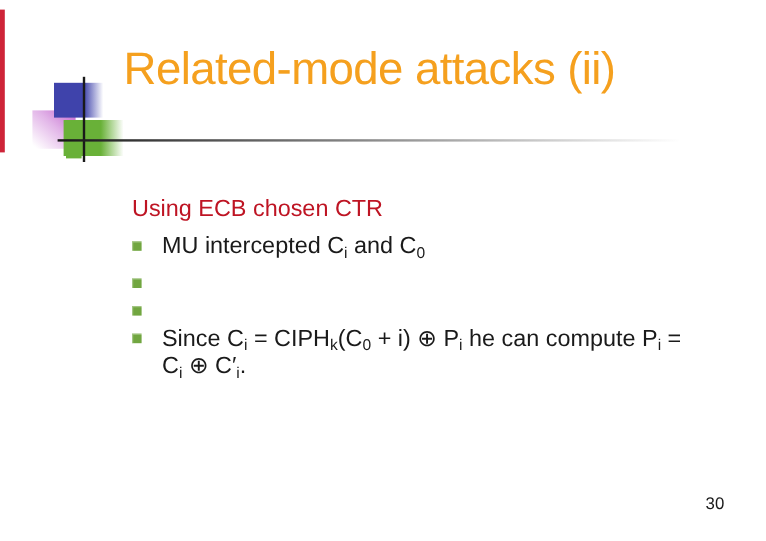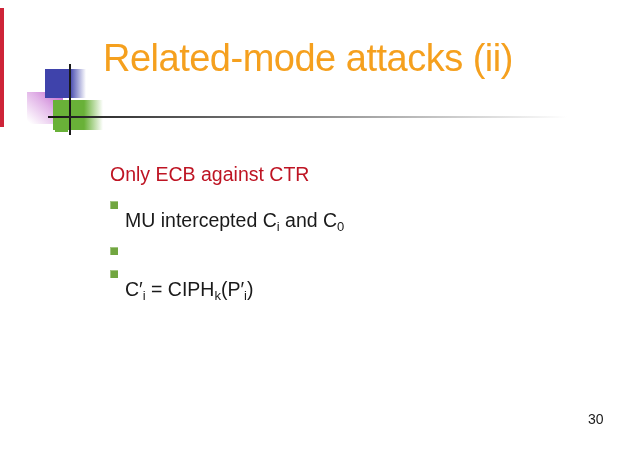--- a/index.html
+++ b/index.html
@@ -88,21 +88,20 @@
   .bullet-list {
     list-style: none;
     margin: 0; padding: 0;
   }
   .bullet-item {
     display: flex;
     align-items: flex-start;
     margin: 0 0 8px 0;
     font-size: 19.5px;
     line-height: 23px;
-    flex-direction: column;
   }
   .bullet-marker {
     flex: none;
     width: 8px; height: 8px;
     margin: 7px 0 0 2px;
     background: #71A640;
     box-shadow: inset 1px 1px 0 rgba(255,255,255,0.35);
   }
   .bullet-text {
     margin-left: 17px;
@@ -133,31 +132,34 @@
     <div class="green-square"></div>
     <div class="green-tab"></div>
     <div class="v-line"></div>
   </div>
 
   <div class="h-line"></div>
 
   <div class="slide-title">Related-mode attacks (ii)</div>
 
   <div class="body-block">
-    <div class="body-heading">Only ECB against CTR</div>
+    <div class="body-heading">Using ECB chosen CTR</div>
     <ul class="bullet-list">
         <li class="bullet-item">
           <span class="bullet-marker"></span>
           <span class="bullet-text">MU intercepted C<sub>i</sub> and C<sub>0</sub></span>
         </li>
         <li class="bullet-item">
           <span class="bullet-marker"></span>
         </li>
         <li class="bullet-item">
           <span class="bullet-marker"></span>
-          <span class="bullet-text">C′<sub>i</sub> = CIPH<sub>k</sub>(P′<sub>i</sub>)</span>
+        </li>
+        <li class="bullet-item">
+          <span class="bullet-marker"></span>
+          <span class="bullet-text">Since C<sub>i</sub> = CIPH<sub>k</sub>(C<sub>0</sub> + i) ⊕ P<sub>i</sub> he can compute P<sub>i</sub> =<br>C<sub>i</sub> ⊕ C′<sub>i</sub>.</span>
         </li>
       </ul>
   </div>
 
   <div class="page-number">30</div>
 
 </div>
 
 </body></html>

